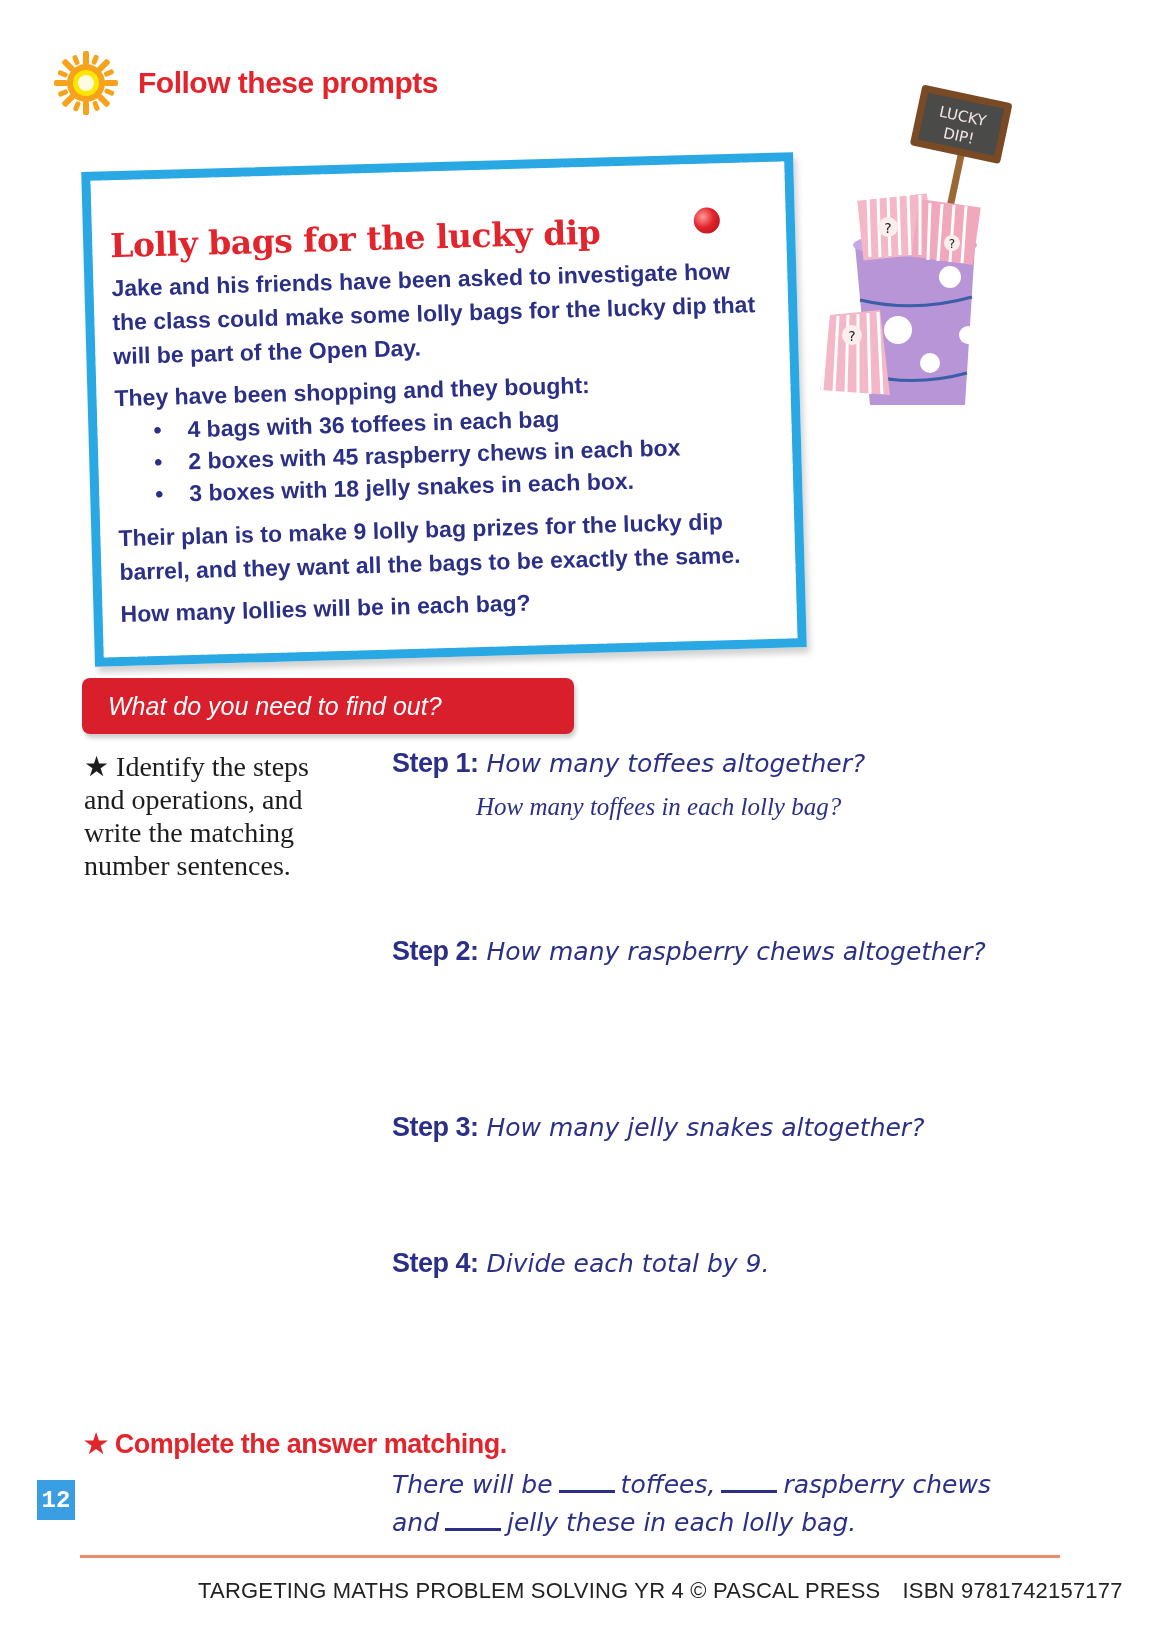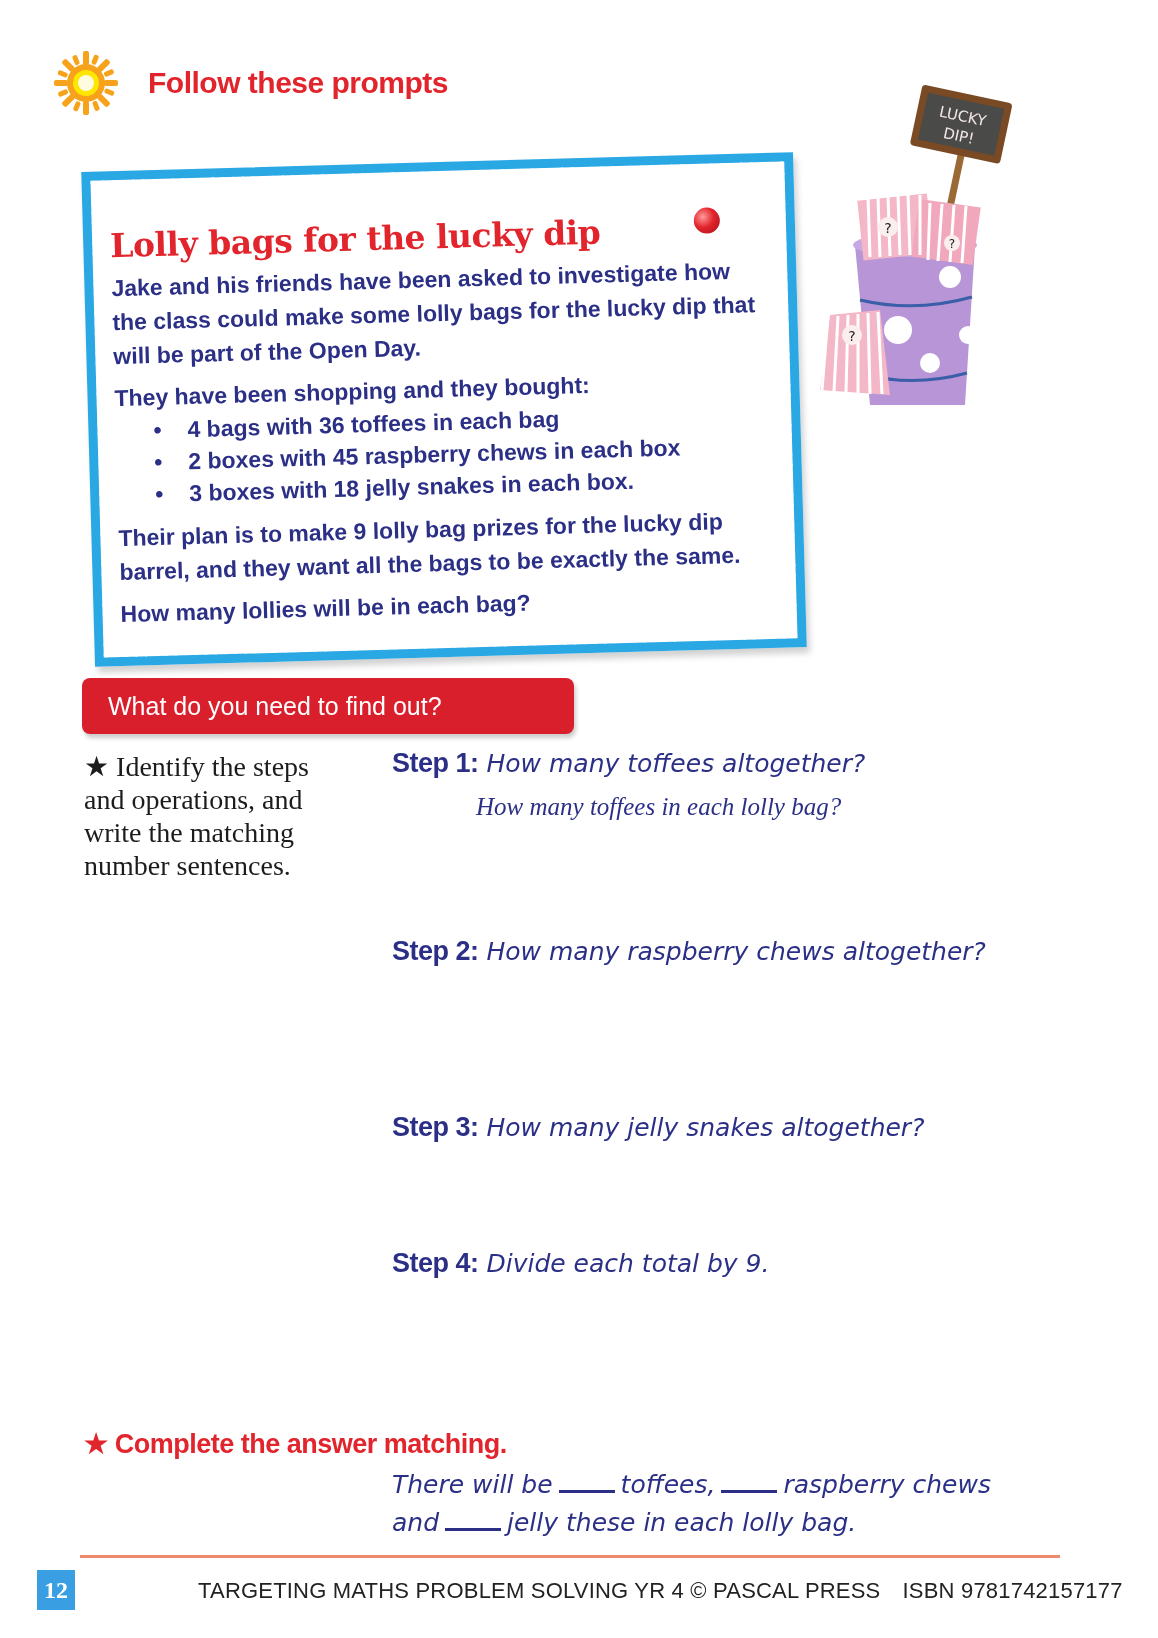--- a/index.html
+++ b/index.html
@@ -4,21 +4,21 @@
 <style>
   html, body { margin: 0; padding: 0; background: #ffffff; }
   body { width: 1158px; height: 1638px; position: relative; overflow: hidden;
          font-family: "DejaVu Sans", sans-serif; }
 
   .abs { position: absolute; }
 
   
   .header { left: 52px; top: 48px; height: 70px; display: flex; align-items: center; }
   .sun { width: 68px; height: 68px; position: relative; }
-  .header-title { margin-left: 28px; color: #e2242c; font-family: "Liberation Sans", sans-serif;
+  .header-title { margin-left: 18px; color: #e2242c; font-family: "Liberation Sans", sans-serif;
                   font-weight: bold; font-size: 30px; letter-spacing: -0.5px; }
 
   
   .card { left: 88px; top: 162px; width: 712px; height: 495px;
           background: #ffffff; transform: rotate(-1.6deg); transform-origin: 50% 50%;
           border: 9px solid #2aa8e4; box-sizing: border-box;
           box-shadow: 3px 6px 6px rgba(0,0,0,0.18); }
   .card::before { content: ""; position: absolute; inset: 0;
           border: 5px dotted #ffffff; }
   .card-inner { position: absolute; left: 18px; top: 30px; right: 18px; bottom: 18px; }
@@ -32,21 +32,21 @@
   .card-text ul { margin: 0 0 10px 0; padding-left: 72px; list-style: none; }
   .card-text li { position: relative; line-height: 32px; }
   .card-text li::before { content: "•"; position: absolute; left: -34px; }
 
   
   .illus { left: 820px; top: 85px; width: 270px; height: 340px; }
 
   
   .banner { left: 82px; top: 678px; width: 492px; height: 56px; background: #da1f2c;
             border-radius: 8px; box-shadow: 2px 4px 4px rgba(0,0,0,0.2);
-            display: flex; align-items: center; }
+            display: flex; align-items: center; font-style: italic; }
   .banner span { color: #ffffff; font-family: "Liberation Sans", sans-serif; font-size: 25px;
                  margin-left: 26px; }
 
   
   .identify { left: 84px; top: 750px; width: 270px; font-family: "Liberation Serif", serif;
               font-size: 28px; line-height: 33px; color: #1c1c1c; }
 
   
   .step { left: 392px; font-family: "DejaVu Sans", sans-serif; font-size: 25px; color: #2b3086; line-height: 43px; }
   .step .label { font-weight: bold; font-family: "Liberation Sans", sans-serif; font-size: 27px; letter-spacing: -0.5px; }
@@ -56,22 +56,22 @@
   
   .complete { left: 84px; top: 1428px; color: #e2242c; font-family: "Liberation Sans", sans-serif;
               font-weight: bold; font-size: 27px; letter-spacing: -0.5px; }
   .answer { left: 392px; top: 1466px; width: 620px; color: #2b3086; font-family: "DejaVu Sans", sans-serif;
             font-style: italic; font-size: 25px; line-height: 38px; }
   .blank { display: inline-block; width: 56px; border-bottom: 3px solid #2b3086; margin: 0 6px; height: 22px; vertical-align: baseline; }
 
   .rule { left: 80px; top: 1555px; width: 980px; height: 3px; background: #f08a6e; }
 
   
-  .page-num { left: 37px; top: 1570px; width: 38px; height: 40px; background: #3a9ee3; color: #fff;
-              font-family: Liberation Serif, serif; font-size: 24px; font-weight: bold;
+  .page-num { left: 37px; top: 1480px; width: 38px; height: 40px; background: #3a9ee3; color: #fff;
+              font-family: Liberation Mono, monospace; font-size: 24px; font-weight: bold;
               display: flex; align-items: center; justify-content: center; }
   .footer { left: 198px; top: 1578px; font-family: "Liberation Sans", sans-serif; font-size: 22px; color: #222;
             letter-spacing: 0.2px; }
   .footer .isbn { margin-left: 22px; }
 </style>
 </head>
 <body>
 
 <div class="abs header">
   <div class="sun">

